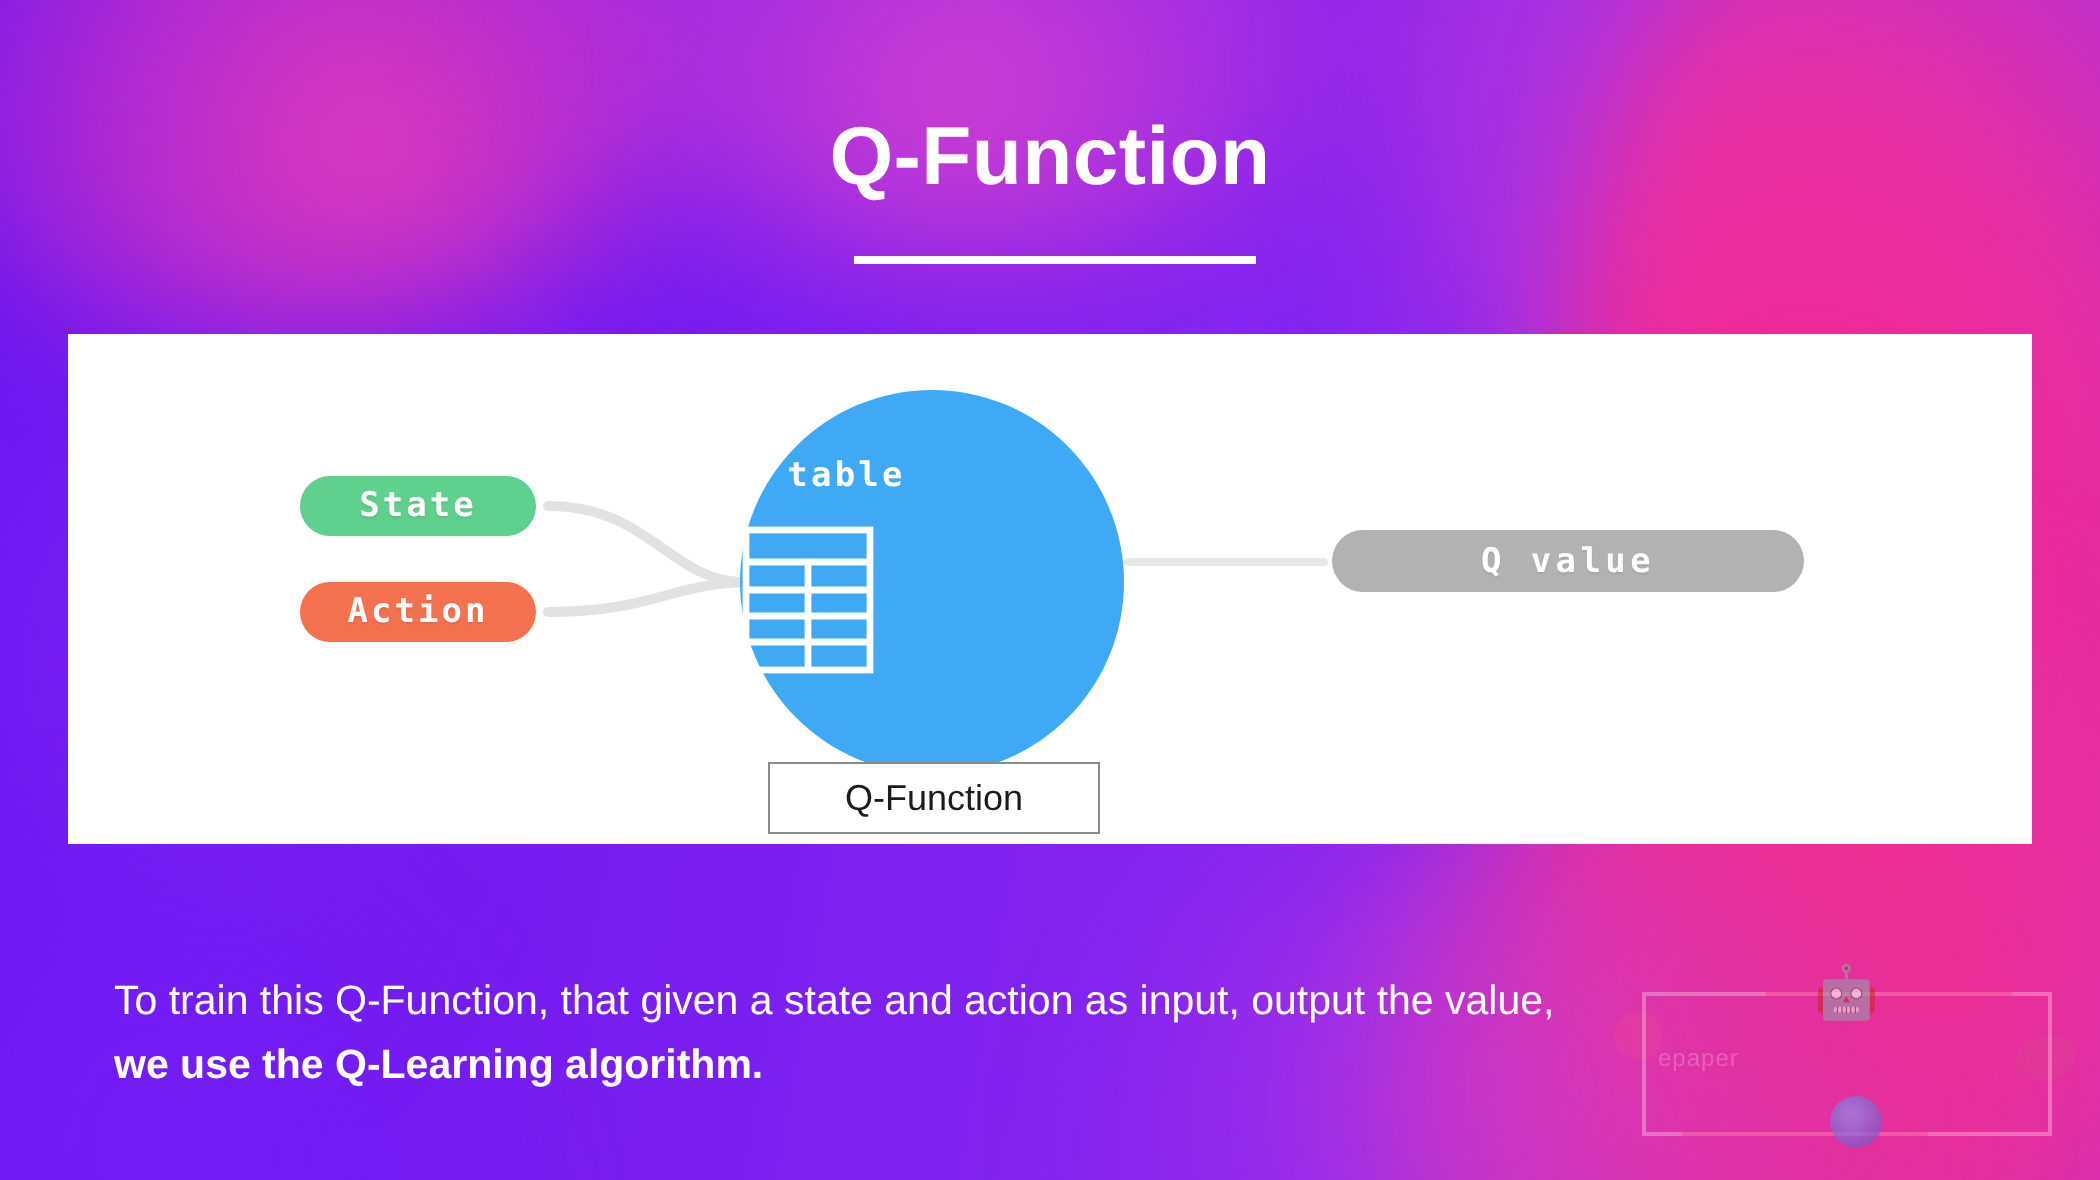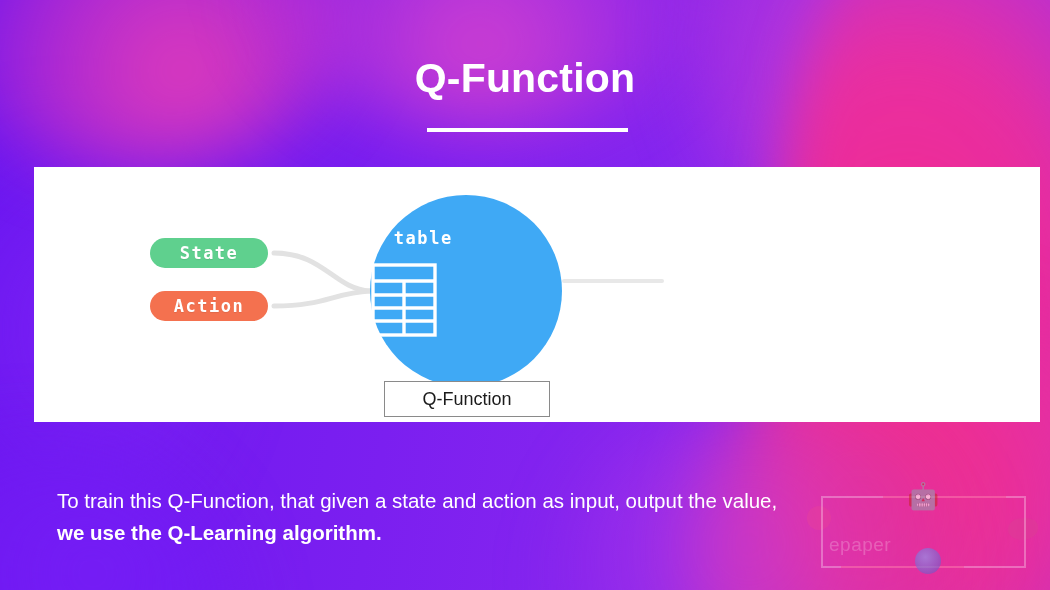--- a/index.html
+++ b/index.html
@@ -96,21 +96,20 @@
   }
 
   
   .panel {
     position: absolute;
     left: 34px;
     top: 167px;
     width: 982px;
     height: 255px;
     background: #FFFFFF;
-    padding-left: 24px;
   }
 
   .pill {
     position: absolute;
     border-radius: 999px;
     color: #FFFFFF;
     font-family: "DejaVu Sans Mono", "Liberation Mono", monospace;
     font-size: 17px;
     font-weight: bold;
     letter-spacing: 1.5px;
@@ -219,24 +218,23 @@
     left: 50%;
     top: -13px;
     transform: translateX(-50%);
     font-size: 26px;
     opacity: 0.55;
     line-height: 1;
   }
   .wm-ghost {
     position: absolute;
     left: 8px; top: 26px;
-    font-size: 19px;
+    font-size: 12px;
     color: rgba(255,255,255,0.22);
     letter-spacing: 0.5px;
-    margin-top: 12px;
   }
   .wm-text {
     position: absolute;
     left: 0; right: 0; top: 18px;
     text-align: center;
     color: #FFFFFF;
     font-size: 28px;
     letter-spacing: 0.5px;
     white-space: nowrap;
   }
@@ -305,20 +303,23 @@
           <rect x="3" y="3" width="62" height="70"></rect>
           <line x1="3" y1="19" x2="65" y2="19"></line>
           <line x1="3" y1="33" x2="65" y2="33"></line>
           <line x1="3" y1="46" x2="65" y2="46"></line>
           <line x1="3" y1="59" x2="65" y2="59"></line>
           <line x1="34" y1="19" x2="34" y2="73"></line>
         </g>
       </svg>
     </div>
 
+    <div class="pill pill-qvalue">
+      <span>Q value</span>
+    </div>
   </div>
 
   <div class="qfunc-box">
     <span>Q-Function</span>
   </div>
 
   <div class="caption">
     <div class="line1">To train this Q-Function, that given a state and action as input, output the value,</div>
     <div class="line2">we use the Q-Learning algorithm.</div>
   </div>

